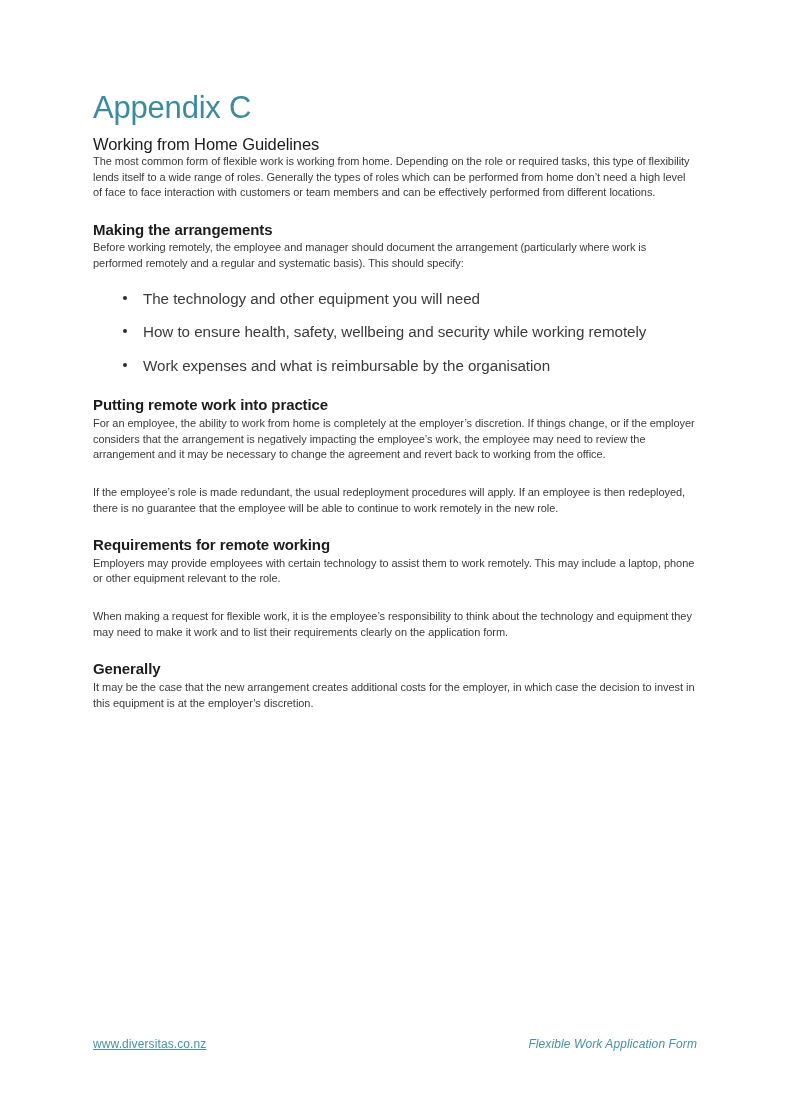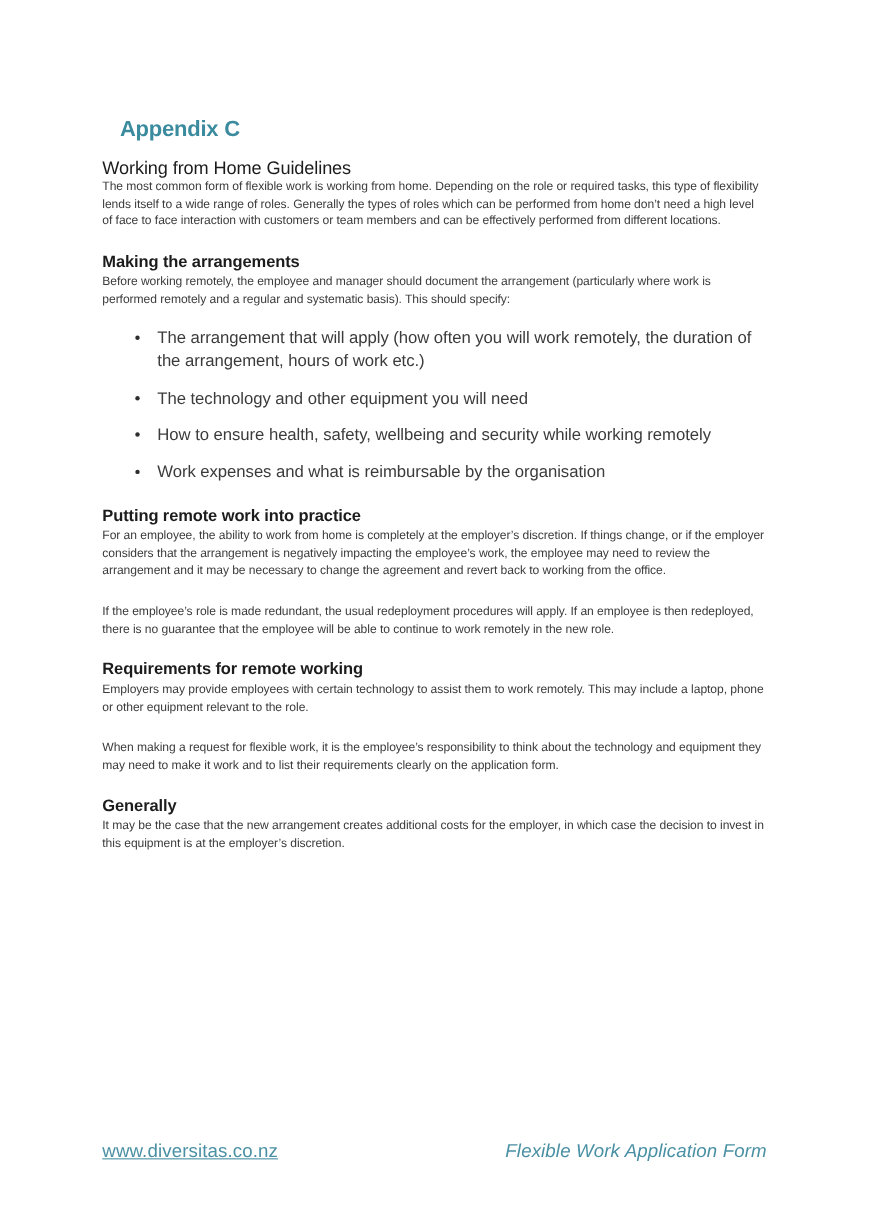--- a/index.html
+++ b/index.html
@@ -22,24 +22,24 @@
 
   .content {
     position: absolute;
     left: 93px;
     top: 92px;
     width: 604px;
   }
 
   
   .appendix-title {
-    margin: 16px;
-    font-size: 20px;
+    margin: 0;
+    font-size: 31px;
     line-height: 1.0;
-    font-weight: bold;
+    font-weight: normal;
     color: #3b8b9e;
     letter-spacing: -0.2px;
   }
 
   .subtitle {
     margin: 12px 0 0 0;
     font-size: 16.5px;
     line-height: 1.15;
     font-weight: normal;
     color: #1c1c1c;
@@ -109,21 +109,21 @@
 
   
   .footer {
     position: absolute;
     left: 93px;
     right: 93px;
     top: 1037px;
     display: flex;
     justify-content: space-between;
     align-items: baseline;
-    font-size: 17px;
+    font-size: 12px;
     color: #4a90a4;
   }
 
   .footer a.footer-link {
     color: #4a90a4;
     text-decoration: underline;
     letter-spacing: 0.1px;
   }
 
   .footer .footer-right {
@@ -142,24 +142,20 @@
     <h1 class="appendix-title">Appendix C</h1>
 
     <h2 class="subtitle">Working from Home Guidelines</h2>
 
     <p class="body first-para">The most common form of flexible work is working from home. Depending on the role or required tasks, this type of flexibility lends itself to a wide range of roles. Generally the types of roles which can be performed from home don’t need a high level of face to face interaction with customers or team members and can be effectively performed from different locations.</p>
 
     <div class="block">
       <h3 class="section-heading">Making the arrangements</h3>
       <p class="body">Before working remotely, the employee and manager should document the arrangement (particularly where work is performed remotely and a regular and systematic basis). This should specify:</p>
       <ul class="bullets">
-        <li>
-          <span class="bullet-dot"></span>
-          <span>The arrangement that will apply (how often you will work remotely, the duration of the arrangement, hours of work etc.)</span>
-        </li>
         <li>
           <span class="bullet-dot"></span>
           <span>The technology and other equipment you will need</span>
         </li>
         <li>
           <span class="bullet-dot"></span>
           <span>How to ensure health, safety, wellbeing and security while working remotely</span>
         </li>
         <li>
           <span class="bullet-dot"></span>

